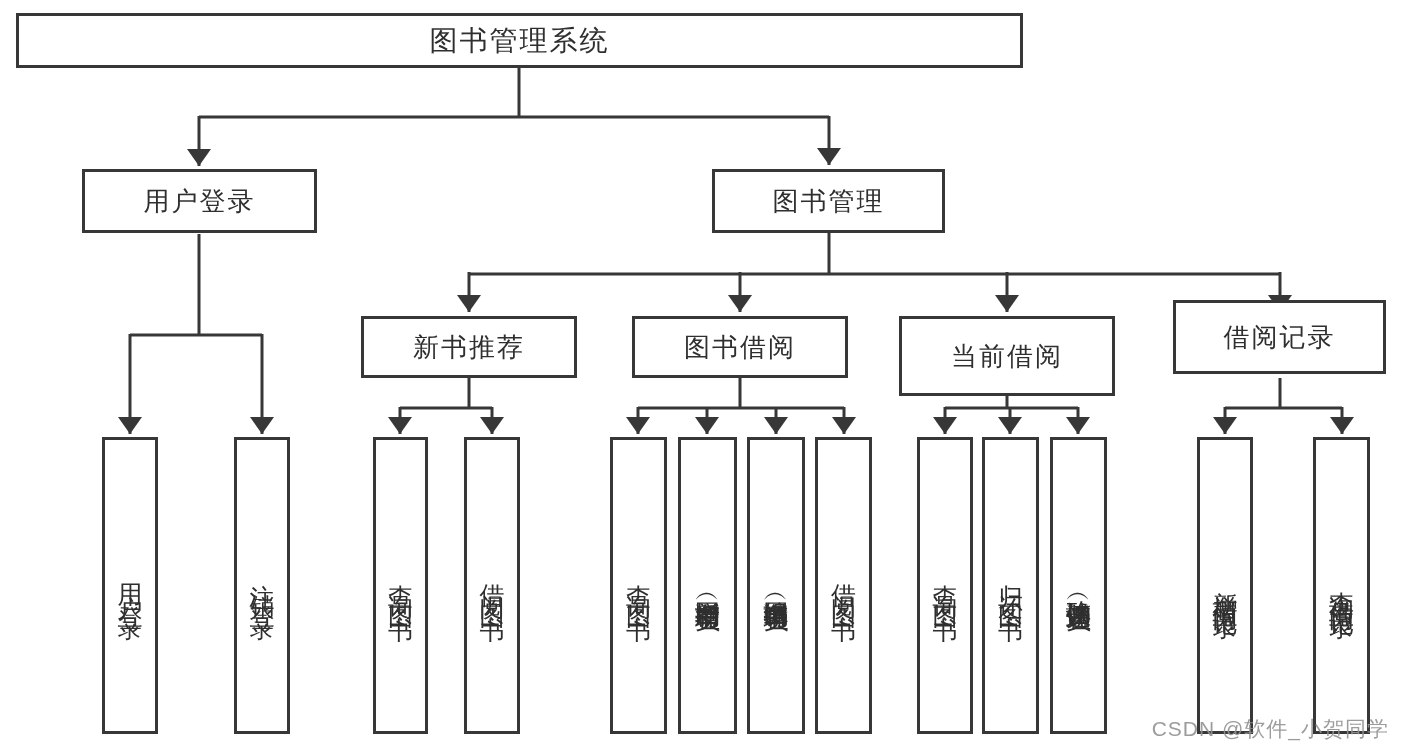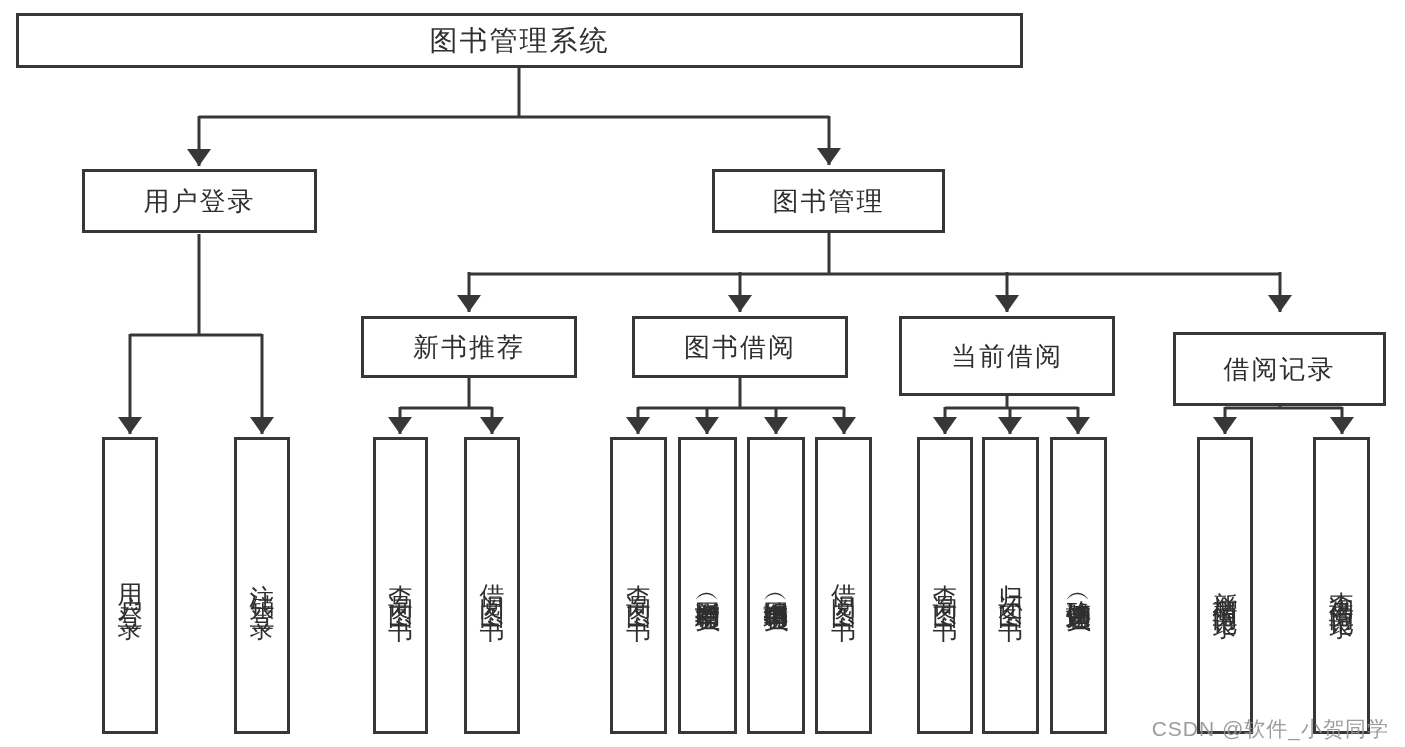--- a/index.html
+++ b/index.html
@@ -132,21 +132,21 @@
 
   <div class="box hbox lvl3" style="left:632px; top:316px; width:216px; height:62px;">
     <span>图书借阅</span>
   </div>
   <div class="box hbox lvl3" style="left:361px; top:316px; width:216px; height:62px;">
     <span>新书推荐</span>
   </div>
   <div class="box hbox lvl3" style="left:899px; top:316px; width:216px; height:80px;">
     <span>当前借阅</span>
   </div>
-  <div class="box hbox lvl3" style="left:1173px; top:332px; width:213px; height:74px;">
+  <div class="box hbox lvl3" style="left:1173px; top:300px; width:213px; height:74px;">
     <span>借阅记录</span>
   </div>
 
   <div class="box leaf ls-wide" style="left:102px; top:437px; width:56px; height:297px;">
     <span>用户登录</span>
   </div>
   <div class="box leaf ls-wide" style="left:234px; top:437px; width:56px; height:297px;">
     <span>注销登录</span>
   </div>
 

